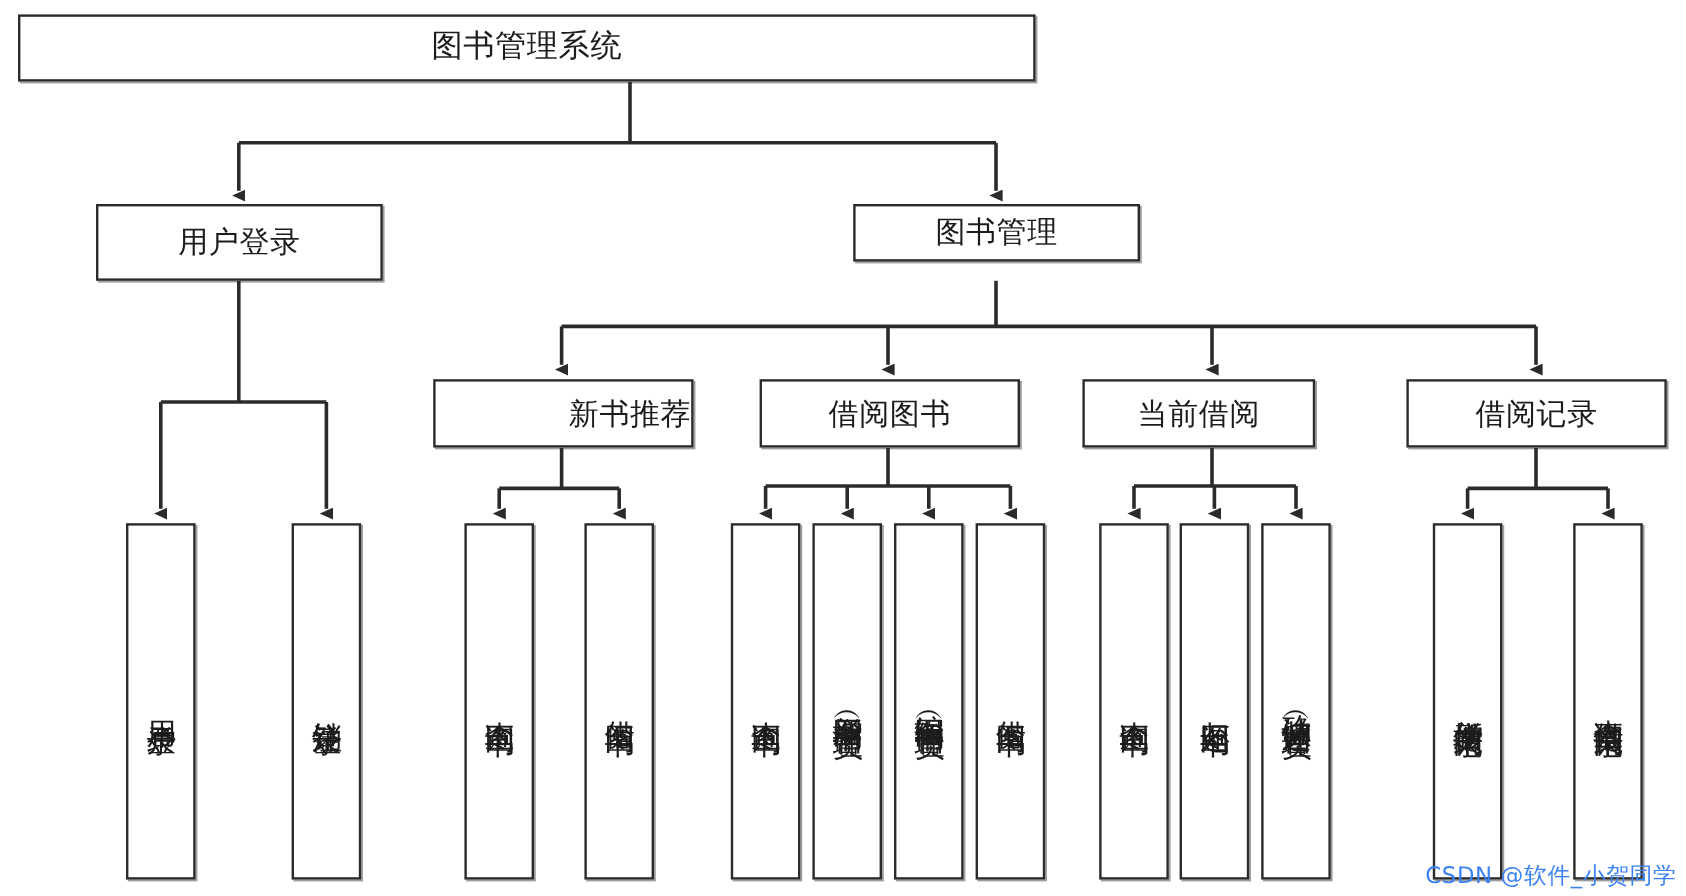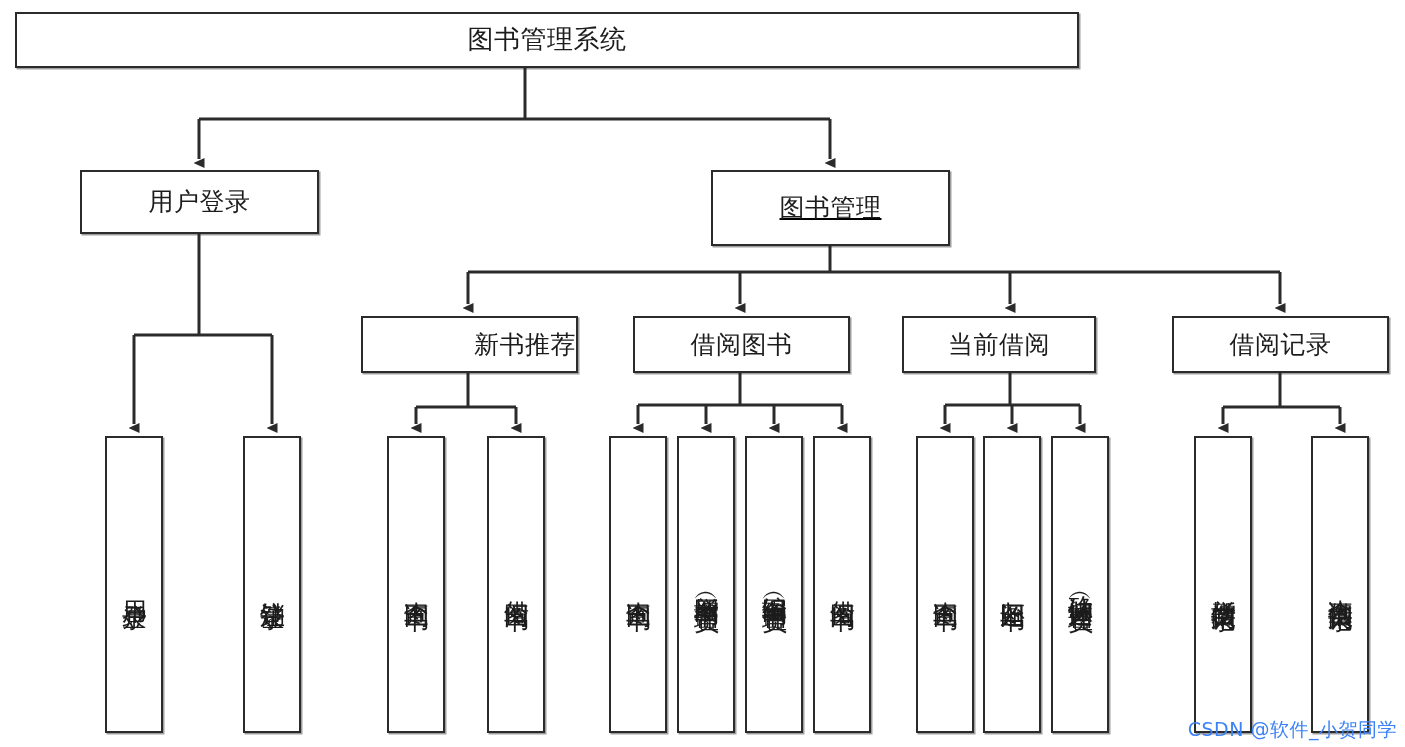--- a/index.html
+++ b/index.html
@@ -128,29 +128,29 @@
     </g>
 
     <g stroke="#2b2b2b" stroke-width="3" fill="none">
       <path d="M1280,373 L1280,407"></path>
       <path d="M1223,407 L1340,407"></path>
       <path d="M1223,407 L1223,424" marker-end="url(#arrow)"></path>
       <path d="M1340,407 L1340,424" marker-end="url(#arrow)"></path>
     </g>
   </svg>
 
-  <div class="node horizontal root" style="left:15px; top:12px; width:1064px; height:56px;">
+  <div class="node horizontal root" style="left:15px; top:12px; width:848px; height:56px;">
     <span class="node-label">图书管理系统</span>
   </div>
 
   <div class="node horizontal" style="left:80px; top:170px; width:239px; height:64px;">
     <span class="node-label">用户登录</span>
   </div>
 
-  <div class="node horizontal" style="left:711px; top:170px; width:239px; height:76px;text-decoration:underline;">
+  <div class="node horizontal" style="left:711px; top:170px; width:239px; height:48px;">
     <span class="node-label">图书管理</span>
   </div>
 
   <div class="node horizontal" style="left:361px; top:316px; width:217px; height:57px;justify-content:flex-end;">
     <span class="node-label">新书推荐</span>
   </div>
 
   <div class="node horizontal" style="left:633px; top:316px; width:217px; height:57px;">
     <span class="node-label">借阅图书</span>
   </div>

